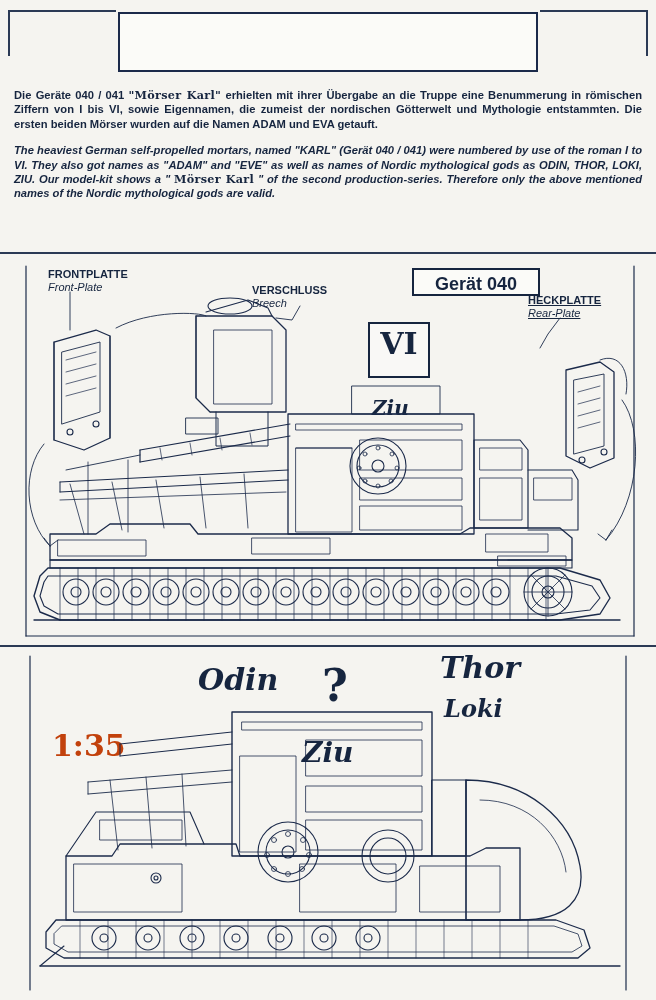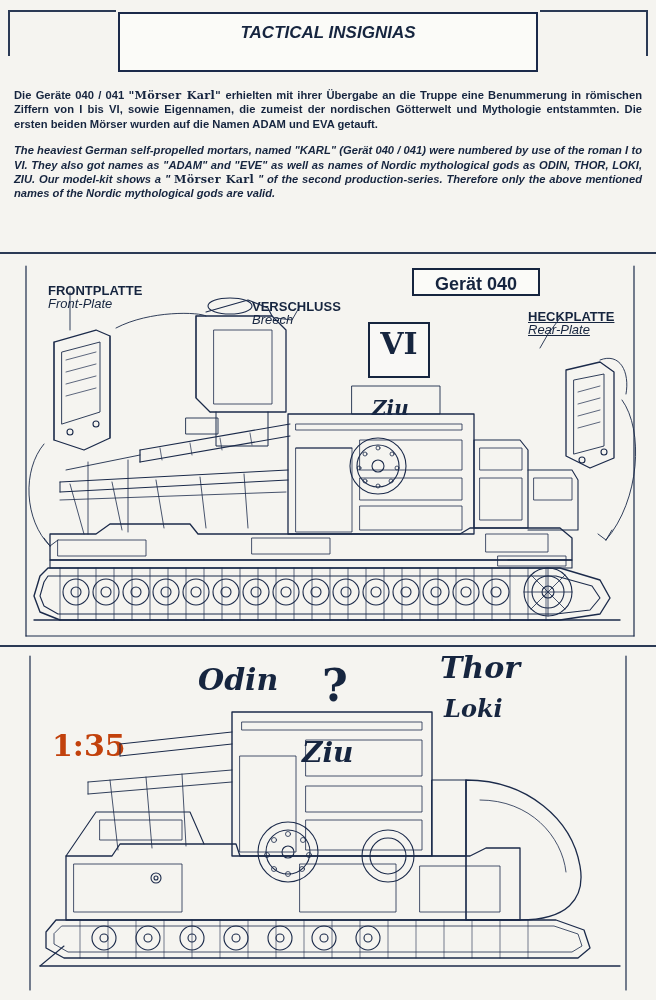--- a/index.html
+++ b/index.html
@@ -86,21 +86,21 @@
     position: absolute;
     left: 0;
     width: 656px;
     height: 2px;
     background: #2b3a55;
   }
   .hrule.r1 { top: 252px; }
   .hrule.r2 { top: 645px; }
 
   
-  .callout { position: absolute; font-size: 13px; color: #16253f; line-height: 13px; margin-top: 16px; }
+  .callout { position: absolute; font-size: 11px; color: #16253f; line-height: 13px; }
   .callout .lbl-de { font-weight: bold; }
   .callout .lbl-en { font-style: italic; }
 
   .callout.front { left: 48px; top: 268px; }
   .callout.breech { left: 252px; top: 284px; }
   .callout.rear { left: 528px; top: 294px; text-decoration: underline; }
 
   
   .geraet-box {
     position: absolute;
@@ -181,21 +181,20 @@
 <body>
 
 <div class="page"></div>
 
 <div class="corner c-top-left-h"></div>
 <div class="corner c-top-left-v"></div>
 <div class="corner c-top-right-h"></div>
 <div class="corner c-top-right-v"></div>
 
 <div class="title-box">
-  <div class="title-en">TACTICAL INSIGNIAS</div>
 </div>
 
 <div class="textblock">
   <p class="de">
     <span>Die Geräte 040 / 041 </span><span class="frak">"Mörser Karl"</span><span> erhielten mit ihrer Übergabe an die Truppe eine Benummerung in römischen Ziffern von I bis VI, sowie Eigennamen, die zumeist der nordischen Götterwelt und Mythologie entstammten. Die ersten beiden Mörser wurden auf die Namen ADAM und EVA getauft.</span>
   </p>
   <p class="en">
     <span>The heaviest German self-propelled mortars, named "KARL" (Gerät 040 / 041) were numbered by use of the roman I  to VI. They also got names as "ADAM" and "EVE" as well as names of Nordic mythological gods as ODIN, THOR, LOKI, ZIU. Our model-kit shows a " </span><span class="frak">Mörser Karl</span><span> " of the second production-series. Therefore only the above mentioned names of the Nordic mythological gods are valid.</span>
   </p>
 </div>

